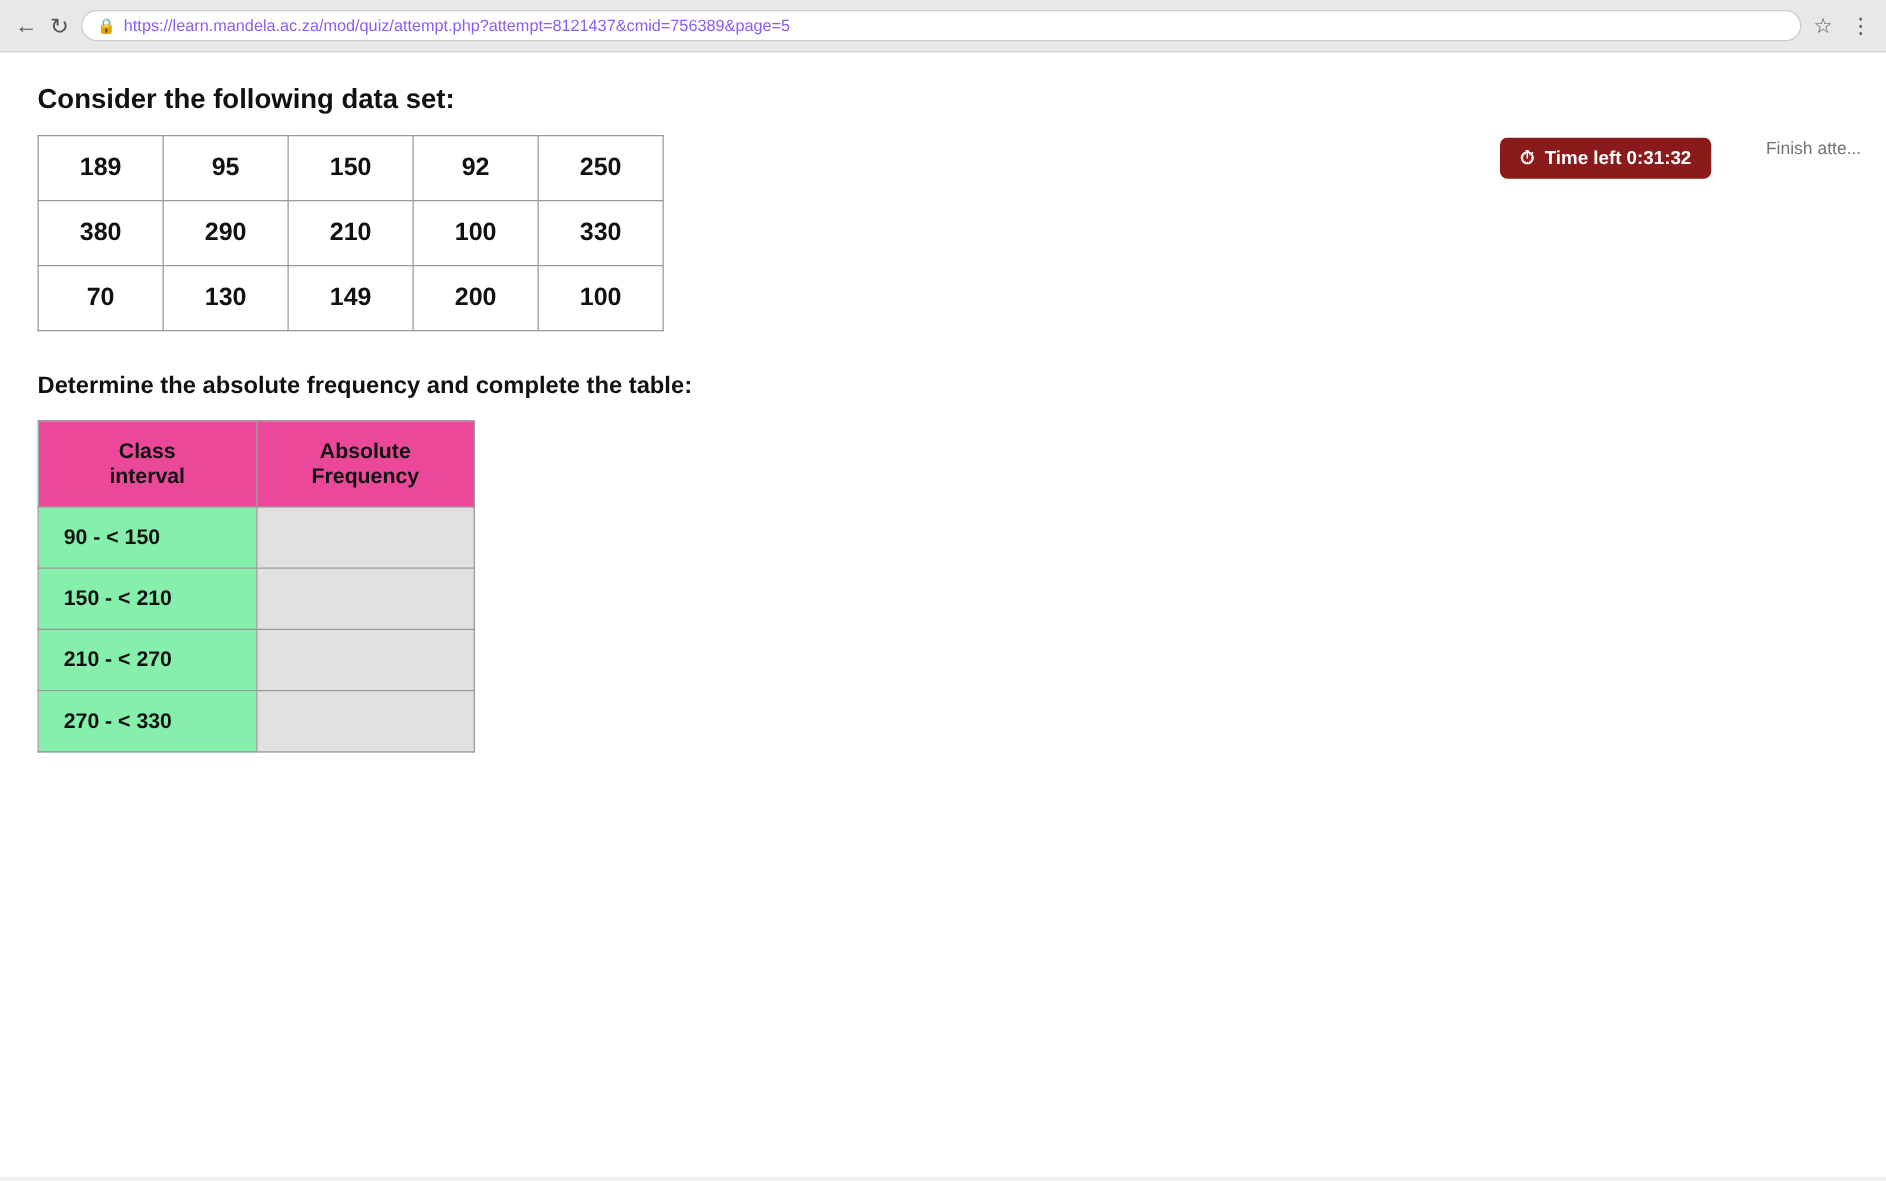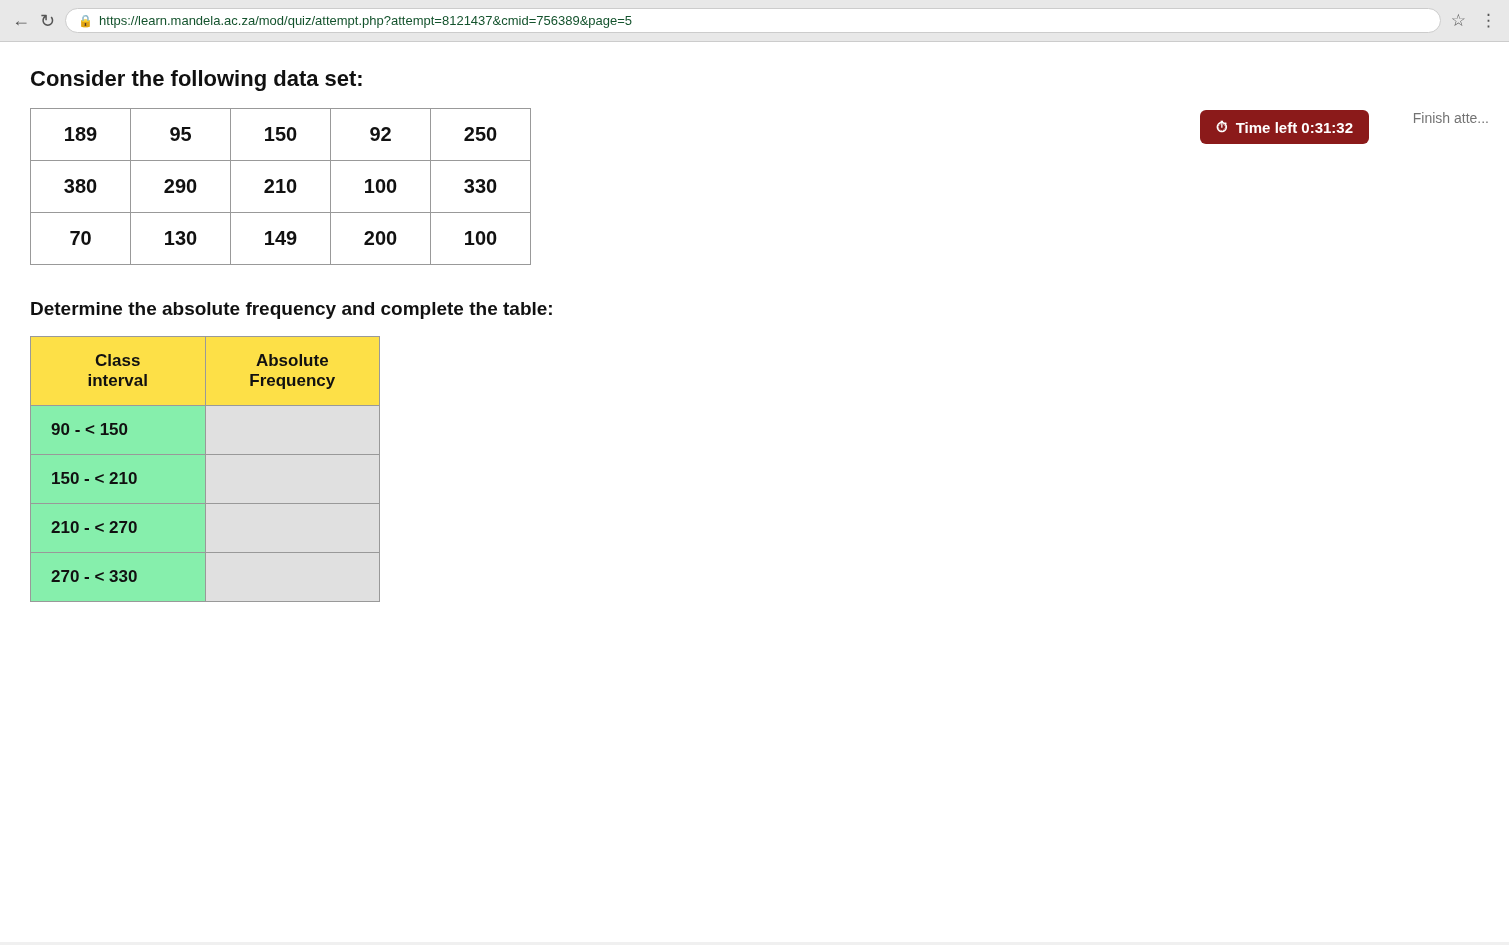--- a/index.html
+++ b/index.html
@@ -42,21 +42,21 @@
       flex: 1;
     }
 
     .browser-bar .lock-icon {
       font-size: 12px;
       color: #666;
     }
 
     .browser-bar .url-text {
       font-size: 13px;
-      color: #14532d;
+      color: #8b5cf6;
     }
 
     .browser-bar .right-icons {
       display: flex;
       gap: 14px;
       align-items: center;
       color: #555;
       font-size: 17px;
     }
 
@@ -101,21 +101,21 @@
       border-collapse: collapse;
       min-width: 350px;
     }
 
     .freq-table th {
       border: 1px solid #999;
       padding: 14px 20px;
       text-align: center;
       font-size: 17px;
       font-weight: bold;
-      background: #fde047;
+      background: #ec4899;
     }
 
     .freq-table td {
       border: 1px solid #999;
       padding: 14px 20px;
       font-size: 17px;
       font-weight: bold;
       background: #86efac;
     }
 

